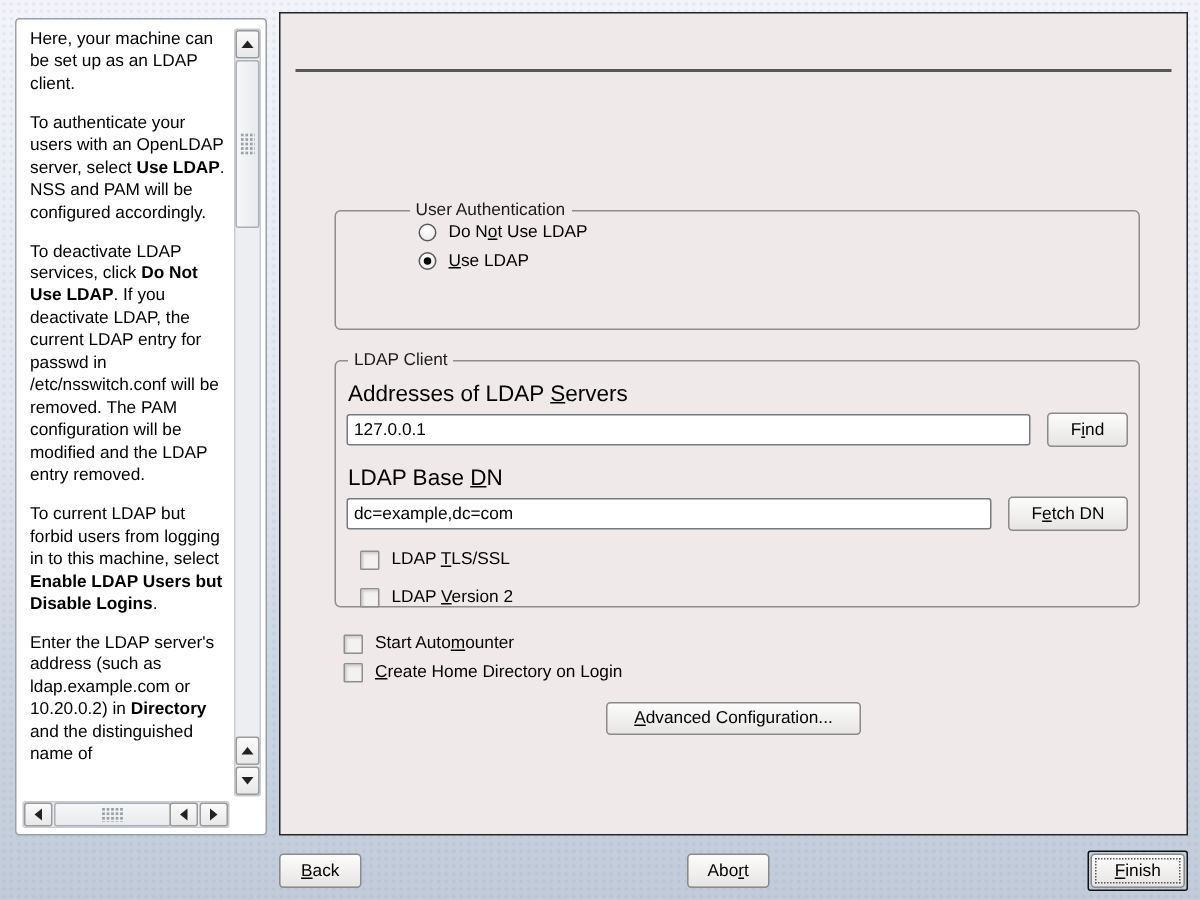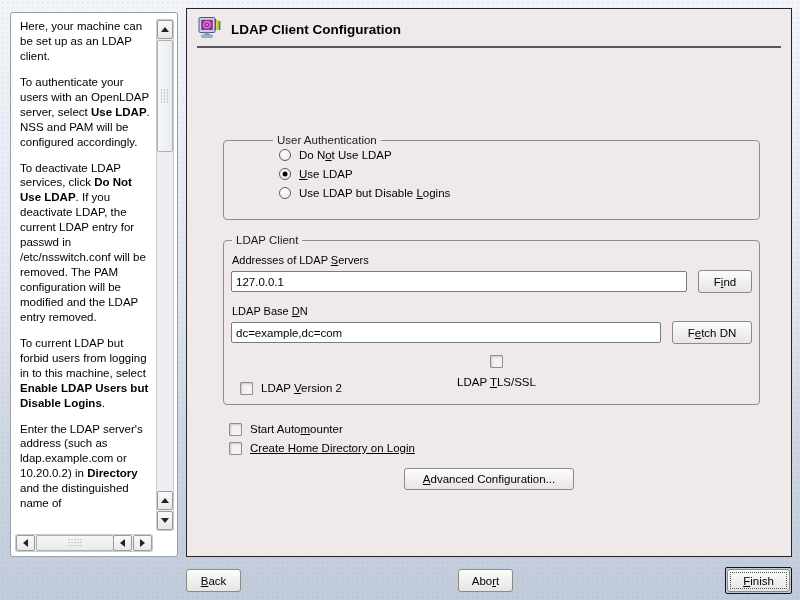--- a/index.html
+++ b/index.html
@@ -57,34 +57,34 @@
   .row{display:flex;align-items:center;gap:8px;font-size:11.5px;color:#000;}
   .radio-row{margin:0 0 5px 8px;height:14px;}
   .radio{width:12px;height:12px;border-radius:50%;box-sizing:border-box;flex:0 0 auto;
     background:radial-gradient(circle at 35% 30%,#ffffff,#e9e9e9);border:1px solid #5a5a5a;position:relative;}
   .radio.on::after{content:'';position:absolute;left:50%;top:50%;transform:translate(-50%,-50%);
     width:5px;height:5px;border-radius:50%;background:#000;}
   .checkbox{width:13px;height:13px;box-sizing:border-box;flex:0 0 auto;
     background:#f3f2f1;border:1px solid #8f8f8f;border-radius:1px;
     box-shadow:inset 1px 1px 2px rgba(0,0,0,0.18);}
   .cb-row{height:16px;}
-  .field-label{font-size:11px;color:#000;margin:6px 0 4px 2px;}
+  .field-label{font-size:15px;color:#000;margin:6px 0 4px 2px;}
   .input-row{display:flex;align-items:center;gap:11px;margin:0 1px;}
   .text-input{flex:1;height:21px;box-sizing:border-box;border:1px solid #767b80;border-radius:2px;
     background:#ffffff;font-family:"Liberation Sans","DejaVu Sans",sans-serif;font-size:11.5px;
     padding:0 4px;color:#000;outline:none;}
   .btn{background:linear-gradient(180deg,#fcfcfc,#e7e5e3);border:1px solid #8a8a8a;border-radius:3px;
     font-family:"Liberation Sans","DejaVu Sans",sans-serif;font-size:11.5px;color:#000;
     height:23px;box-sizing:border-box;cursor:default;}
   .btn-find{width:54px;flex:0 0 auto;}
   .btn-fetch{width:80px;flex:0 0 auto;}
-  .cb-tls{margin:11px 0 0 10px;flex-direction:column;}
+  .cb-tls{margin:11px 0 0 10px;}
   .cb-v2{margin:9px 0 0 10px;}
   .cb-auto{position:absolute;left:42px;top:412px;}
-  .cb-home{position:absolute;left:42px;top:431px;text-decoration:underline;}
+  .cb-home{position:absolute;left:42px;top:431px;}
   .btn-advanced{position:absolute;left:217px;top:459px;width:170px;height:22px;}
   u{text-decoration:underline;text-underline-offset:1px;}
   
   .btn-back{position:absolute;left:186px;top:569px;width:55px;height:23px;z-index:2;}
   .btn-abort{position:absolute;left:458px;top:569px;width:55px;height:23px;z-index:2;}
   .default-frame{position:absolute;left:725px;top:567px;width:67px;height:27px;z-index:2;
     border:1px solid #111;border-radius:2px;box-sizing:border-box;padding:1px;background:transparent;}
   .btn-finish{width:100%;height:100%;position:relative;}
   .btn-finish::after{content:'';position:absolute;inset:2px;border:1px dotted #555;pointer-events:none;}
 </style>
@@ -127,49 +127,31 @@
       <div class="sb-btn btn-left2">
         <span class="tri tri-left"></span>
       </div>
       <div class="sb-btn btn-right">
         <span class="tri tri-right"></span>
       </div>
     </div>
   </div>
 
   <div class="main-panel">
-    <div class="mp-header">
-      <svg width="23" height="27" viewBox="0 0 23 27">
-        <rect x="16" y="3" width="2.2" height="11" fill="#cc3322"></rect>
-        <rect x="18.3" y="4" width="2.2" height="10" fill="#e8c820"></rect>
-        <rect x="20.6" y="5" width="1.8" height="9" fill="#2f9e2f"></rect>
-        <rect x="1" y="1.5" width="16" height="15" rx="1.2" fill="#c6d2ea" stroke="#46577a" stroke-width="1"></rect>
-        <rect x="3.2" y="3.8" width="11.6" height="10.2" fill="#a0289a"></rect>
-        <circle cx="9" cy="8.8" r="3.2" fill="none" stroke="#e09ad8" stroke-width="1.1"></circle>
-        <circle cx="9" cy="8.8" r="1" fill="#e09ad8"></circle>
-        <rect x="6.5" y="16.5" width="5" height="2.5" fill="#8d9ab2"></rect>
-        <rect x="3.5" y="19" width="11" height="2.4" rx="1" fill="#aeb9cc" stroke="#7c8aa0" stroke-width="0.7"></rect>
-      </svg>
-      <span class="mp-title">LDAP Client Configuration</span>
-    </div>
     <div class="mp-sep"></div>
 
     <fieldset class="fs-auth">
       <legend>User Authentication</legend>
       <div class="row radio-row">
         <span class="radio"></span>
         <span>Do N<u>o</u>t Use LDAP</span>
       </div>
       <div class="row radio-row">
         <span class="radio on"></span>
         <span><u>U</u>se LDAP</span>
-      </div>
-      <div class="row radio-row">
-        <span class="radio"></span>
-        <span>Use LDAP but Disable <u>L</u>ogins</span>
       </div>
     </fieldset>
 
     <fieldset class="fs-client">
       <legend>LDAP Client</legend>
 
       <div class="field-label">Addresses of LDAP <u>S</u>ervers</div>
       <div class="input-row">
         <input class="text-input" type="text" value="127.0.0.1" style="">
         <button class="btn btn-find">F<u>i</u>nd</button>

